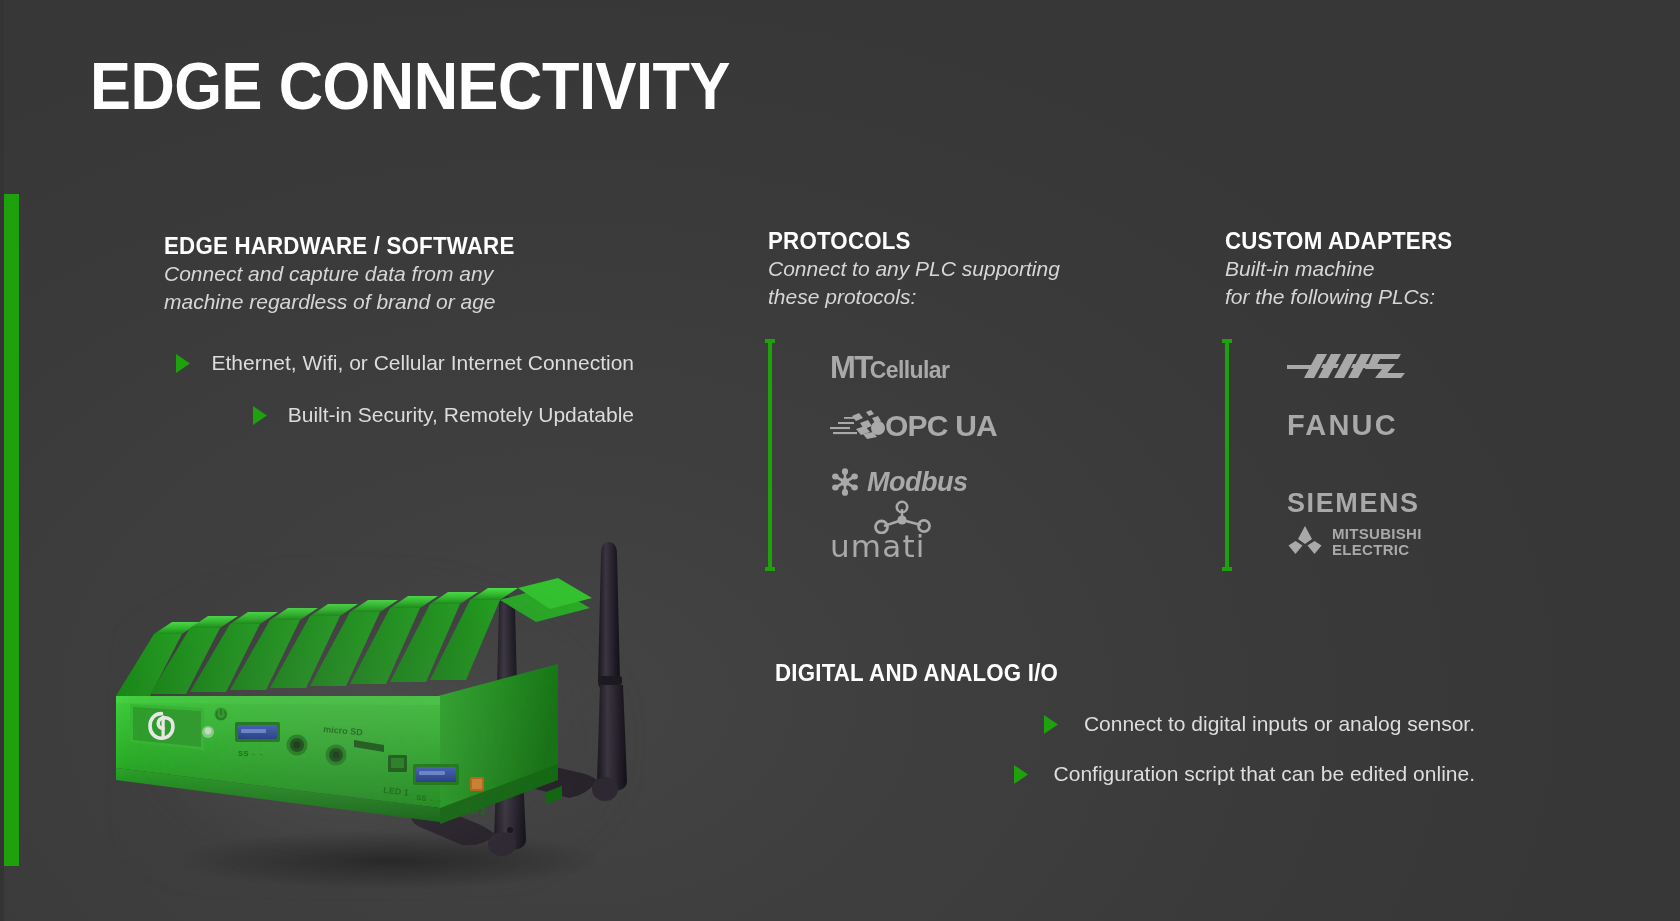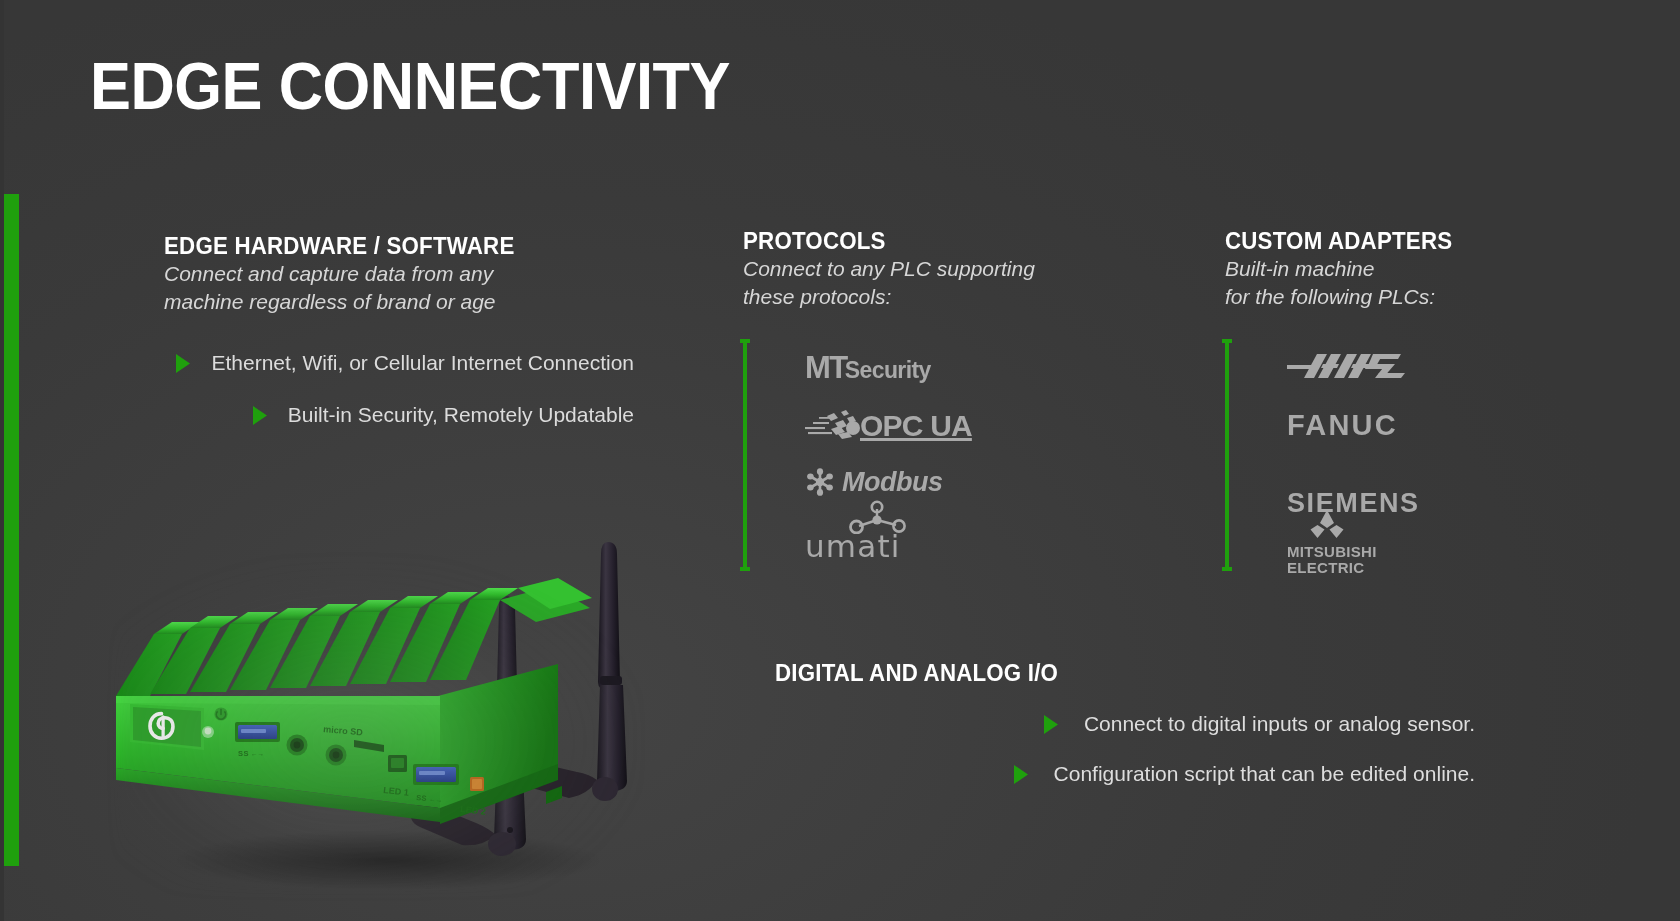--- a/index.html
+++ b/index.html
@@ -70,21 +70,21 @@
   .sec-sub {
     font-size: 21px;
     line-height: 1.33;
     color: #d6d6d6;
     font-weight: 400;
     font-style: italic;
   }
 
   
   .col-hw   { position: absolute; left: 164px; top: 233px; width: 470px; }
-  .col-prot { position: absolute; left: 732px; top: 228px; width: 360px; padding-left: 11px; }
+  .col-prot { position: absolute; left: 757px; top: 228px; width: 360px; padding-left: 11px; }
   .col-adap { position: absolute; left: 1225px; top: 228px; width: 380px; }
   .col-io   { position: absolute; left: 775px; top: 660px; width: 700px; }
 
   
   .bullets { margin-top: 32px; }
   .bullet-row {
     display: flex;
     align-items: flex-start;
     margin-bottom: 22px;
     justify-content: flex-end;
@@ -164,21 +164,20 @@
     display: flex;
     align-items: center;
     color: #a9a9a9;
   }
   .lg-opcua .swoosh { margin-right: -7px; }
   .lg-opcua .txt {
     font-size: 30px;
     font-weight: 700;
     letter-spacing: -0.8px;
     font-family: "Liberation Sans Narrow", "Liberation Sans", sans-serif;
-    text-decoration: underline;
   }
 
   .lg-modbus {
     display: flex;
     align-items: flex-start;
     color: #a9a9a9;
   }
   .lg-modbus .flake { margin-right: 7px; }
   .lg-modbus .txt {
     font-size: 27px;
@@ -226,21 +225,20 @@
     font-size: 27px;
     font-weight: 700;
     letter-spacing: 1.6px;
     font-family: "Liberation Sans", sans-serif;
     margin-top: 39px;
   }
   .lg-mitsubishi {
     display: flex;
     align-items: center;
     color: #a9a9a9;
-    flex-direction: column;
   }
   .lg-mitsubishi .diamonds { margin-right: 9px; }
   .lg-mitsubishi .mtxt {
     font-size: 15px;
     font-weight: 700;
     line-height: 1.07;
     letter-spacing: 0.3px;
     font-family: "Liberation Sans Narrow", "Liberation Sans", sans-serif;
   }
 
@@ -476,21 +474,21 @@
       <div>Connect to any PLC supporting</div>
       <div>these protocols:</div>
     </div>
 
     <div class="logo-block">
       <span class="green-rule"></span>
 
       <div class="logo-row">
         <span class="lg-mtconnect">
           <span class="mt">MT</span>
-          <span class="connect">Security</span>
+          <span class="connect">Cellular</span>
         </span>
       </div>
 
       <div class="logo-row">
         <span class="lg-opcua">
           <span class="swoosh">
             <svg width="62" height="34" viewBox="0 0 62 34">
               <g fill="#a9a9a9">
                 <rect x="0" y="20" width="20" height="2.1"></rect>
                 <rect x="3" y="25" width="24" height="2.1"></rect>

